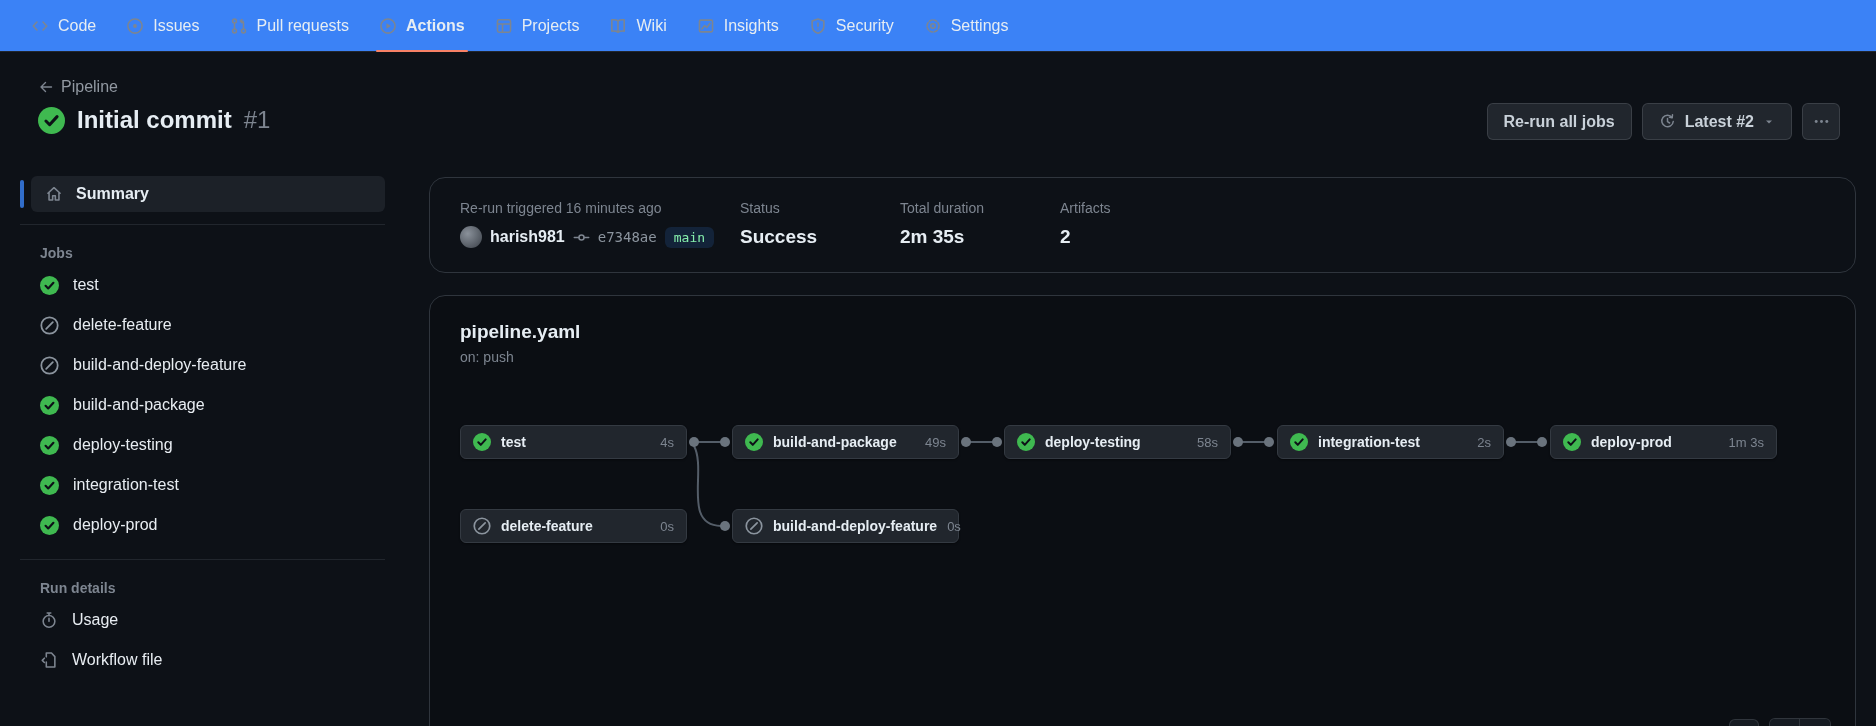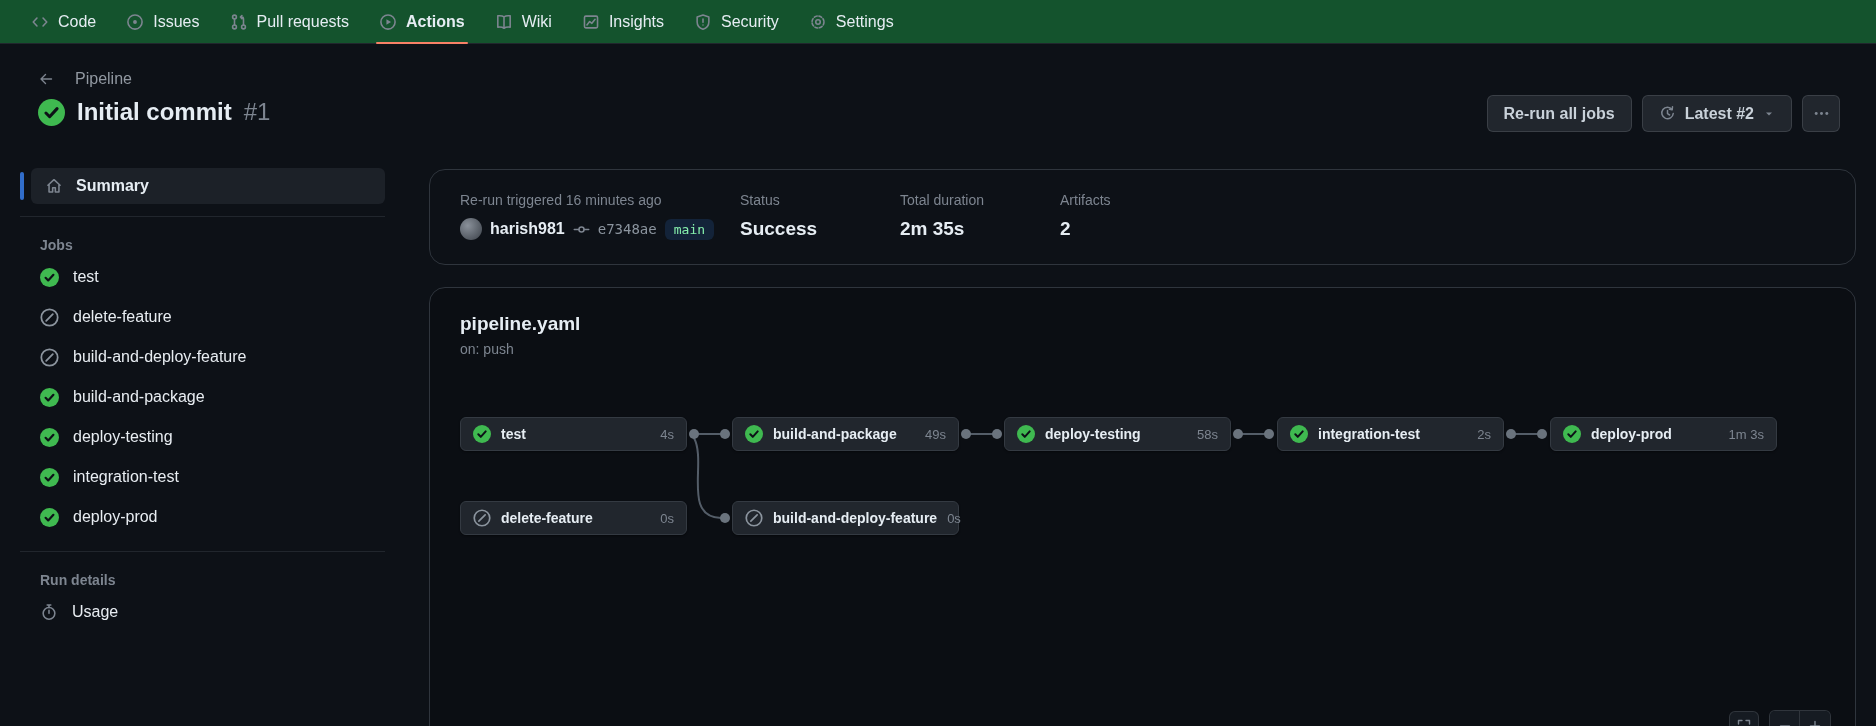--- a/index.html
+++ b/index.html
@@ -8,29 +8,29 @@
 svg{display:block}
 
 svg.oi *{stroke:#7d8590;fill:none;stroke-width:1.4;stroke-linecap:round;stroke-linejoin:round}
 svg.oi .fill{fill:#7d8590;stroke:none}
 svg.ok circle{fill:#3fb950;stroke:none}
 svg.ok path{stroke:#0d1117;stroke-width:1.8;fill:none;stroke-linecap:round;stroke-linejoin:round}
 svg.skip *{stroke:#8b949e;fill:none;stroke-width:1.5;stroke-linecap:round}
 .icon{display:inline-flex;flex:none;align-items:center;justify-content:center}
 
 
-.repo-nav{height:44px;background:#14532d;border-bottom:1px solid #21262d;display:flex;align-items:flex-start;padding:0 16px}
+.repo-nav{height:52px;background:#3b82f6;border-bottom:1px solid #21262d;display:flex;align-items:flex-start;padding:0 16px}
 .nav-item{display:flex;align-items:center;gap:9px;height:100%;padding:0 15px;position:relative;color:#e6edf3;cursor:pointer}
 .nav-item .lbl{font-size:16px}
 .nav-item.selected .lbl{font-weight:700}
 .nav-item.selected::after{content:"";position:absolute;left:12px;right:12px;bottom:-1px;height:2px;border-radius:3px;background:#f78166}
 
 
 .page-head{position:relative;padding:26px 20px 0 38px}
-.breadcrumb{display:flex;align-items:center;gap:21px;color:#9198a1;font-size:16px;cursor:pointer;width:max-content}
+.breadcrumb{display:flex;align-items:center;gap:7px;color:#9198a1;font-size:16px;cursor:pointer;width:max-content}
 .title-row{margin-top:10px;display:flex;align-items:center;gap:12px}
 .title-row h1{font-size:24px;font-weight:700;color:#e6edf3;display:inline}
 .run-number{font-size:24px;font-weight:400;color:#7d8590}
 .head-actions{position:absolute;right:36px;top:51px;display:flex;gap:10px}
 .btn{display:inline-flex;align-items:center;gap:9px;height:37px;padding:0 16px;background:#21262d;
   border:1px solid rgba(240,246,252,.12);border-radius:6px;color:#c9d1d9;font-weight:600;font-size:16px;cursor:pointer;
   font-family:inherit}
 .btn.iconbtn{width:38px;padding:0;justify-content:center}
 
 
@@ -116,20 +116,29 @@
         <svg class="oi" width="18" height="18" viewBox="0 0 16 16">
           <circle cx="8" cy="8" r="6.3"></circle>
           <path class="fill" d="M6.6 5.5v5L10.7 8z"></path>
         </svg>
       </span>
     <span class="lbl">Actions</span>
   </div>
   <div class="nav-item">
     <span class="icon">
         <svg class="oi" width="18" height="18" viewBox="0 0 16 16">
+          <rect x="2.2" y="2.5" width="11.6" height="11" rx="1.5"></rect>
+          <path d="M2.2 6.2h11.6M6.7 6.2v7.3"></path>
+        </svg>
+      </span>
+    <span class="lbl">Projects</span>
+  </div>
+  <div class="nav-item">
+    <span class="icon">
+        <svg class="oi" width="18" height="18" viewBox="0 0 16 16">
           <path d="M8 3.4C6.8 2.5 5 2.2 2.5 2.5v10.1c2.5-.3 4.3 0 5.5 1 1.2-1 3-1.3 5.5-1V2.5C11 2.2 9.2 2.5 8 3.4zM8 3.4v10.2"></path>
         </svg>
       </span>
     <span class="lbl">Wiki</span>
   </div>
   <div class="nav-item">
     <span class="icon">
         <svg class="oi" width="18" height="18" viewBox="0 0 16 16">
           <rect x="2.2" y="2.8" width="11.6" height="10.4" rx="1.2"></rect>
           <path d="M4.4 10.6l2.4-3 2 1.6 2.8-3.6"></path>
@@ -291,20 +300,29 @@
     <div class="side-heading">Run details</div>
 
     <div class="side-row">
       <span class="icon">
           <svg class="oi" width="18" height="18" viewBox="0 0 16 16">
             <circle cx="8" cy="9.2" r="5.2"></circle>
             <path d="M8 9.2V6.4M6.4 1.8h3.2M8 1.8v2.2"></path>
           </svg>
         </span>
       <span class="nm">Usage</span>
+    </div>
+    <div class="side-row">
+      <span class="icon">
+          <svg class="oi" width="18" height="18" viewBox="0 0 16 16">
+            <path d="M5.6 1.8h4.6L13.2 5v9.2H5.6V9.8M5.6 1.8v3.4"></path>
+            <path d="M3.9 6.4L2 8.3l1.9 1.9"></path>
+          </svg>
+        </span>
+      <span class="nm">Workflow file</span>
     </div>
   </aside>
 
   <main class="main">
 
     <section class="card summary-card">
       <div class="sum-col1">
         <div class="sum-label">Re-run triggered 16 minutes ago</div>
         <div class="actor-row">
           <span class="avatar"></span>

